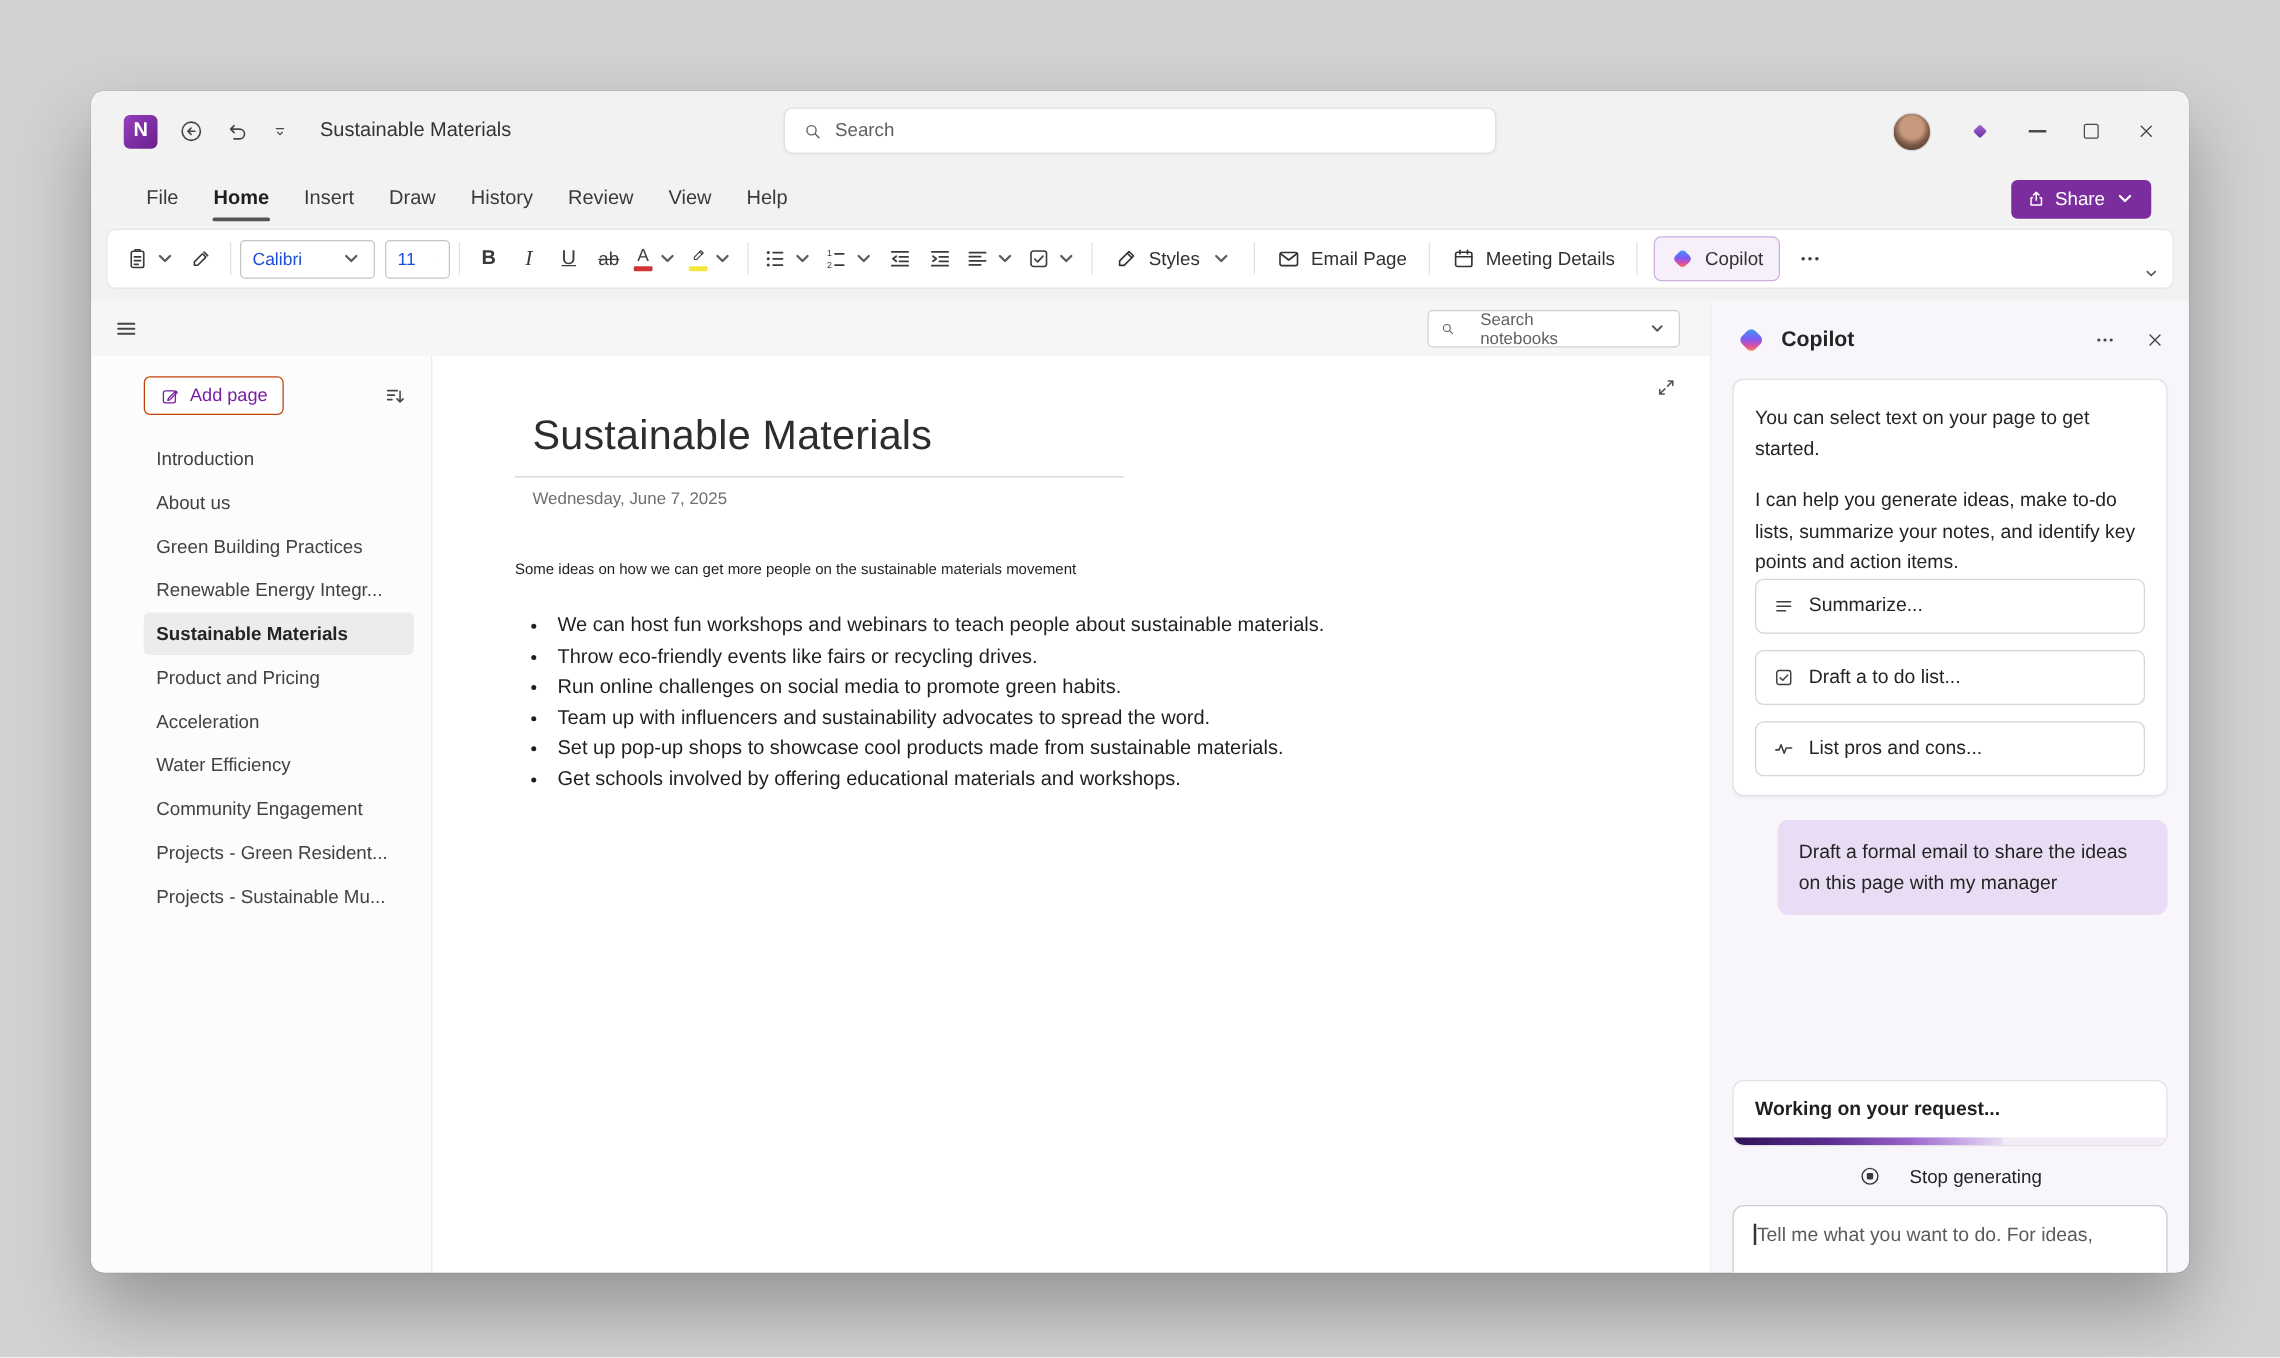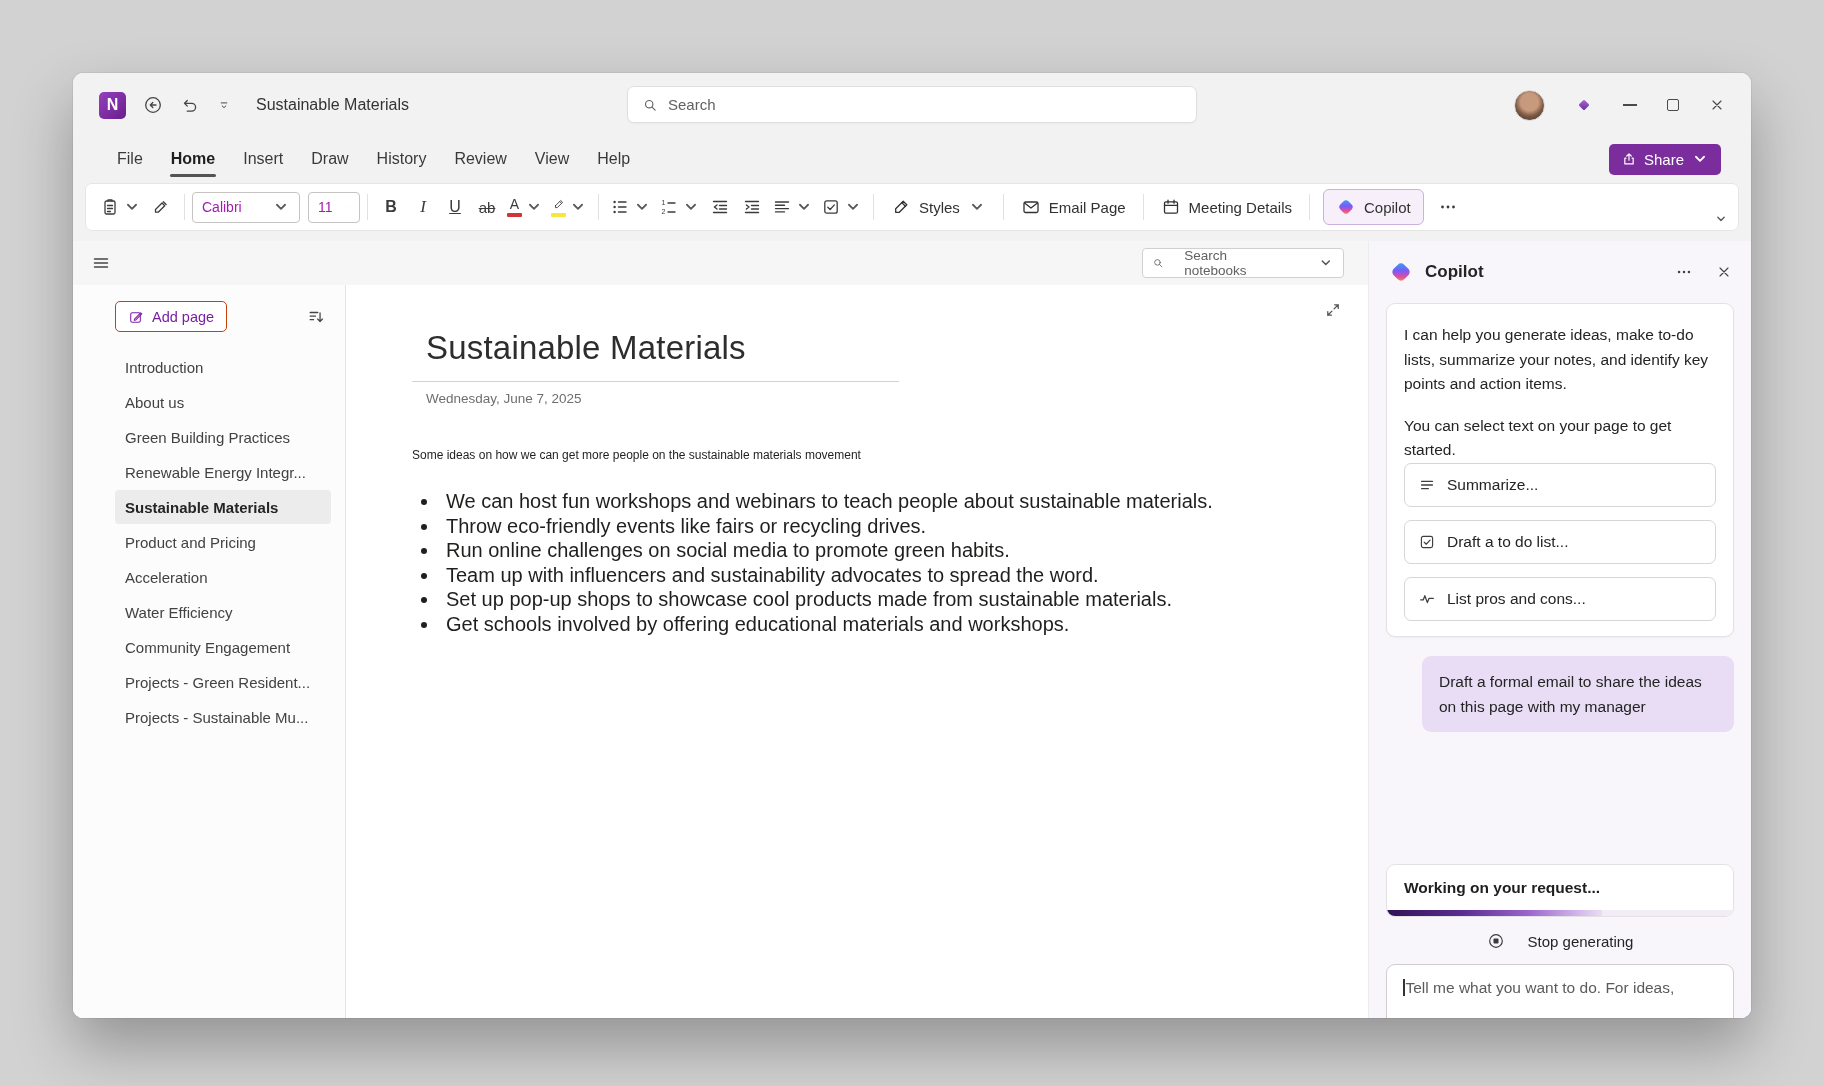--- a/index.html
+++ b/index.html
@@ -35,21 +35,21 @@
   .share-btn { background:#7b2d9e; color:#fff; border-radius:5px; height:31px; display:flex; align-items:center; gap:7px;
                padding:0 12px; font-size:15px; }
   .share-btn .ic { color:#fff; }
 
   
   .ribbon { background:#f3f2f2; padding:2px 12px 10px 12px; flex:0 0 auto; }
   .toolbar { background:#fff; border:1px solid #e7e5e4; border-radius:7px; height:48px; display:flex; align-items:center; padding:0 10px; }
   .tbtn { display:flex; align-items:center; justify-content:center; min-width:32px; height:36px; border-radius:4px; color:#3b3b3b; gap:3px; padding:0 4px; }
   .tlabelbtn { display:flex; align-items:center; gap:8px; font-size:15px; color:#323130; padding:0 10px; height:36px; border-radius:4px; }
   .sep { width:1px; height:26px; background:#e3e1e0; margin:0 7px; flex:0 0 auto; }
-  .combo { border:1px solid #c6c4c3; border-radius:4px; height:31px; display:flex; align-items:center; padding:0 9px; font-size:14px; gap:8px; color:#a21caf; background:#fff; }
+  .combo { border:1px solid #c6c4c3; border-radius:4px; height:31px; display:flex; align-items:center; padding:0 9px; font-size:14px; gap:8px; color:#1d4ed8; background:#fff; }
   .combo .spacer { flex:1; }
   .combo.font { width:108px; margin-right:8px; }
   .combo.size { width:52px; }
   .glyph { font-size:16px; color:#3b3b3b; }
   .g-bold { font-weight:bold; }
   .g-italic { font-family:"Liberation Serif",serif; font-style:italic; font-size:17px; }
   .g-under { text-decoration:underline; }
   .g-strike { text-decoration:line-through; font-size:15px; }
   .stackbtn { display:flex; flex-direction:column; align-items:center; justify-content:center; gap:2px; }
   .colorbar { width:15px; height:4px; border-radius:1px; }
@@ -81,21 +81,21 @@
   .vdivider { width:1px; background:#e5e4e3; flex:0 0 auto; }
 
   
   .pagearea { flex:1; background:#fff; position:relative; padding:44px 40px 0 66px; min-width:0; overflow:hidden; }
   .expand-btn { position:absolute; top:16px; right:26px; color:#545454; }
   .title-block { border-bottom:1px solid #d4d2d1; width:487px; padding:0 0 14px 14px; }
   .ptitle { font-size:33px; font-weight:400; color:#2d2d2d; letter-spacing:.2px; }
   .pdate { margin:9px 0 0 14px; font-size:13.5px; color:#6f6e6d; }
   .pintro { margin-top:42px; font-size:12px; color:#201f1e; }
   .pbullets { margin:27px 0 0 12px; padding-left:16px; }
-  .pbullets li { font-size:20px; color:#201f1e; line-height:24.6px; padding-left:6px; }
+  .pbullets li { font-size:16px; color:#201f1e; line-height:24.6px; padding-left:6px; }
 
   
   .copilot { width:383px; flex:0 0 auto; background:#f8f6fa; border-left:1px solid #ececec; display:flex; flex-direction:column;
              padding:0 17px; min-height:0; }
   .cp-head { height:62px; display:flex; align-items:center; gap:11px; flex:0 0 auto; padding:0 2px; }
   .cp-title { font-size:17px; font-weight:bold; color:#242424; }
   .cp-head .grow { flex:1; }
   .cp-headicon { color:#424242; display:flex; }
   .cp-card { background:#fff; border:1px solid #e4e1e6; border-radius:9px; padding:19px 17px 15px; box-shadow:0 1px 2px rgba(0,0,0,.04); }
   .cp-card p { font-size:15.5px; line-height:24.5px; color:#242424; }
@@ -576,22 +576,22 @@
               </svg>
             </span>
           <span class="cp-headicon" style="margin-left:12px">
               <svg class="ic ic16">
                 <use href="#i-close"></use>
               </svg>
             </span>
         </div>
 
         <div class="cp-card">
+          <p>You can select text on your page to get started.</p>
           <p>I can help you generate ideas, make to-do lists, summarize your notes, and identify key points and action items.</p>
-          <p>You can select text on your page to get started.</p>
           <div class="cp-actions">
             <div class="cp-action">
               <svg class="ic">
                   <use href="#i-sumlines"></use>
                 </svg>
               <span>Summarize...</span>
             </div>
             <div class="cp-action">
               <svg class="ic">
                   <use href="#i-tag"></use>

